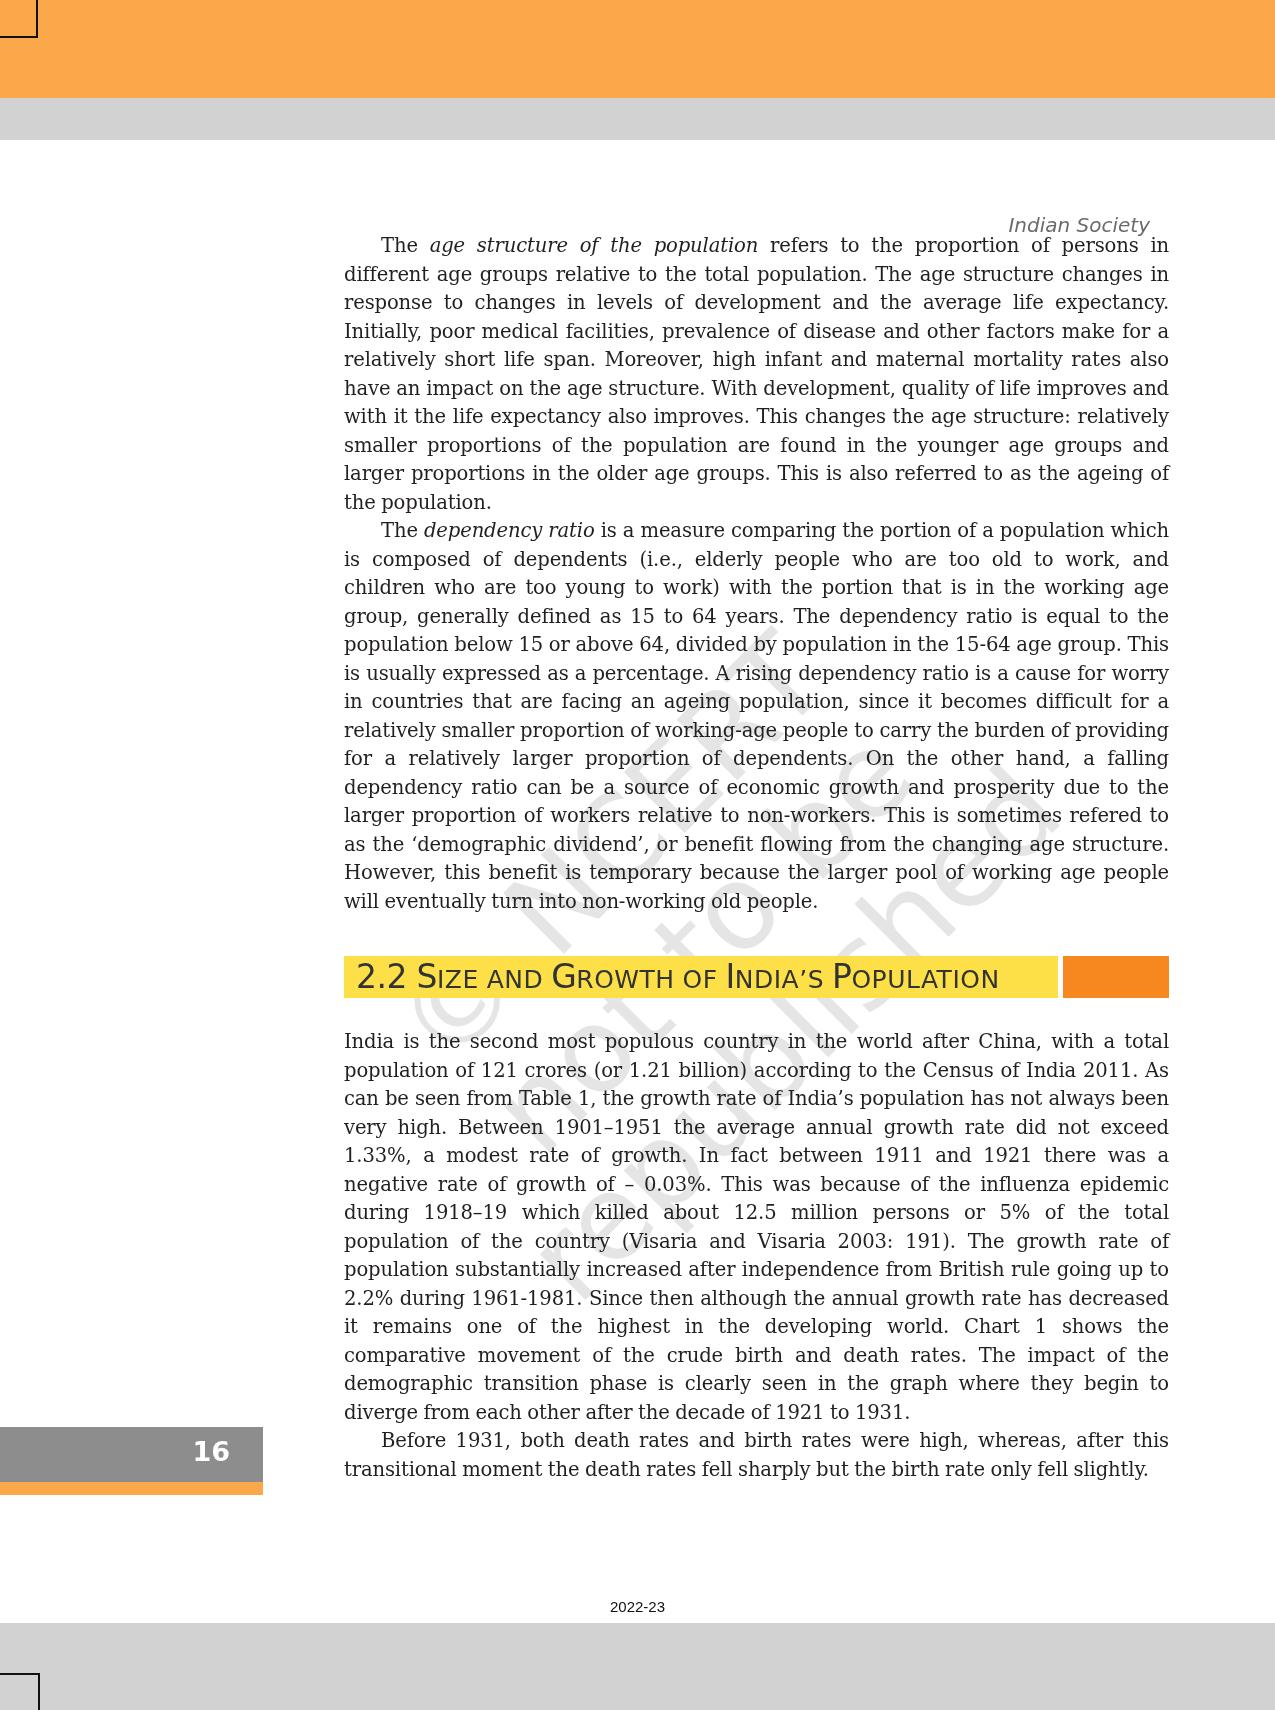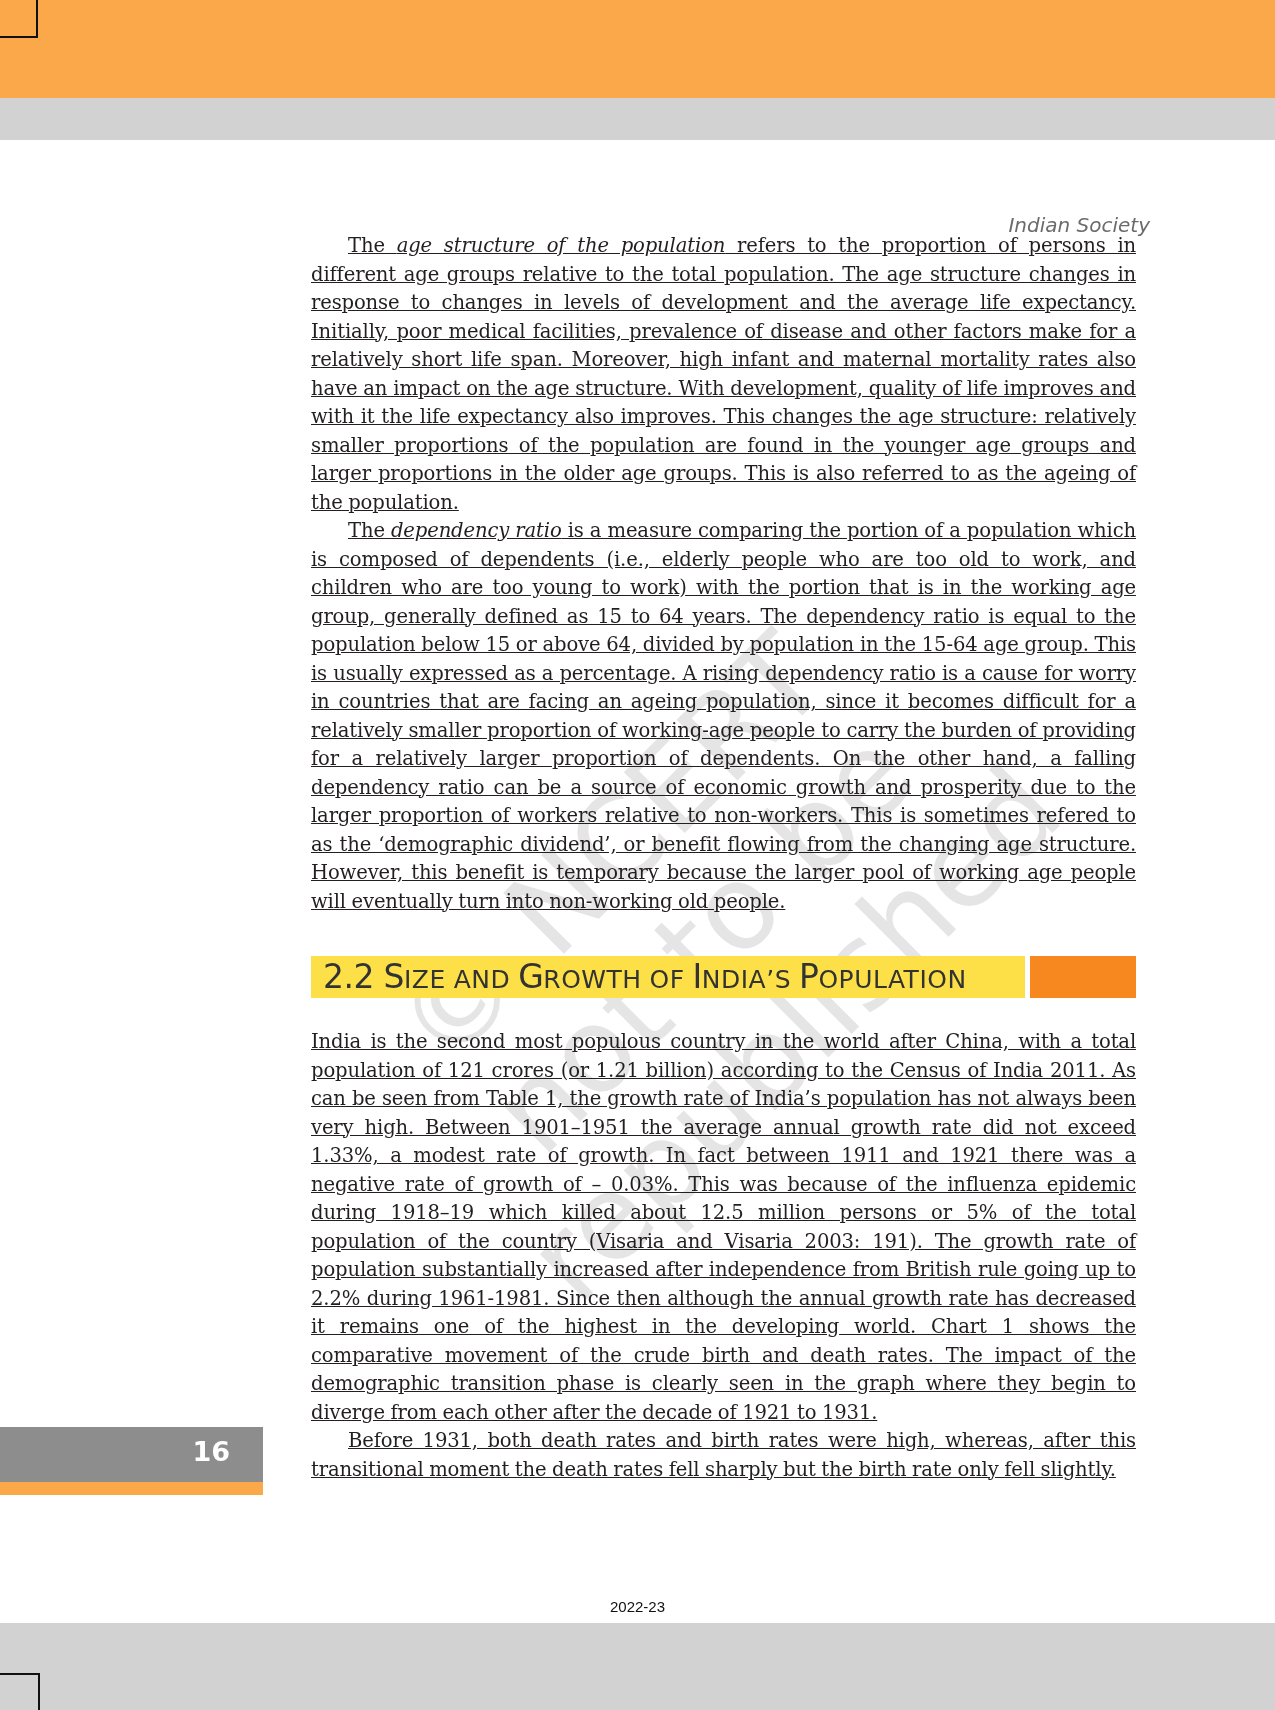--- a/index.html
+++ b/index.html
@@ -10,23 +10,23 @@
     color: #231f20;
   }
   .top-bar { position: absolute; left: 0; top: 0; width: 1275px; height: 98px; background: #fba84a; }
   .top-gray { position: absolute; left: 0; top: 98px; width: 1275px; height: 42px; background: #d2d2d2; }
   .crop-mark-top { position: absolute; left: 0; top: 0; width: 38px; height: 38px; border-right: 2px solid #111; border-bottom: 2px solid #111; box-sizing: border-box; }
   .running-head {
     position: absolute; right: 125px; top: 165px;
     font-family: "DejaVu Sans", sans-serif; font-style: italic; font-size: 20px; color: #6b6b6b; margin-top: 48px;
   }
   .content {
-    position: absolute; left: 311px; top: 232px; width: 825px;
+    position: absolute; left: 344px; top: 232px; width: 825px;
     font-size: 19.6px; line-height: 28.5px; text-align: justify;
-    letter-spacing: -0.15px; word-spacing: -0.5px; text-decoration: underline;
+    letter-spacing: -0.15px; word-spacing: -0.5px;
   }
   .content p { margin: 0; }
   .content p.indent { text-indent: 37px; }
   .content p + p { margin-top: 0; }
   .section-heading-wrap {
     position: relative; height: 42px; margin-top: 40px; margin-bottom: 30px;
   }
   .section-heading {
     position: absolute; left: 0; top: 0; width: 714px; height: 42px; background: #fde047;
     font-family: "DejaVu Sans", sans-serif; font-size: 33px; line-height: 42px; color: #333;

